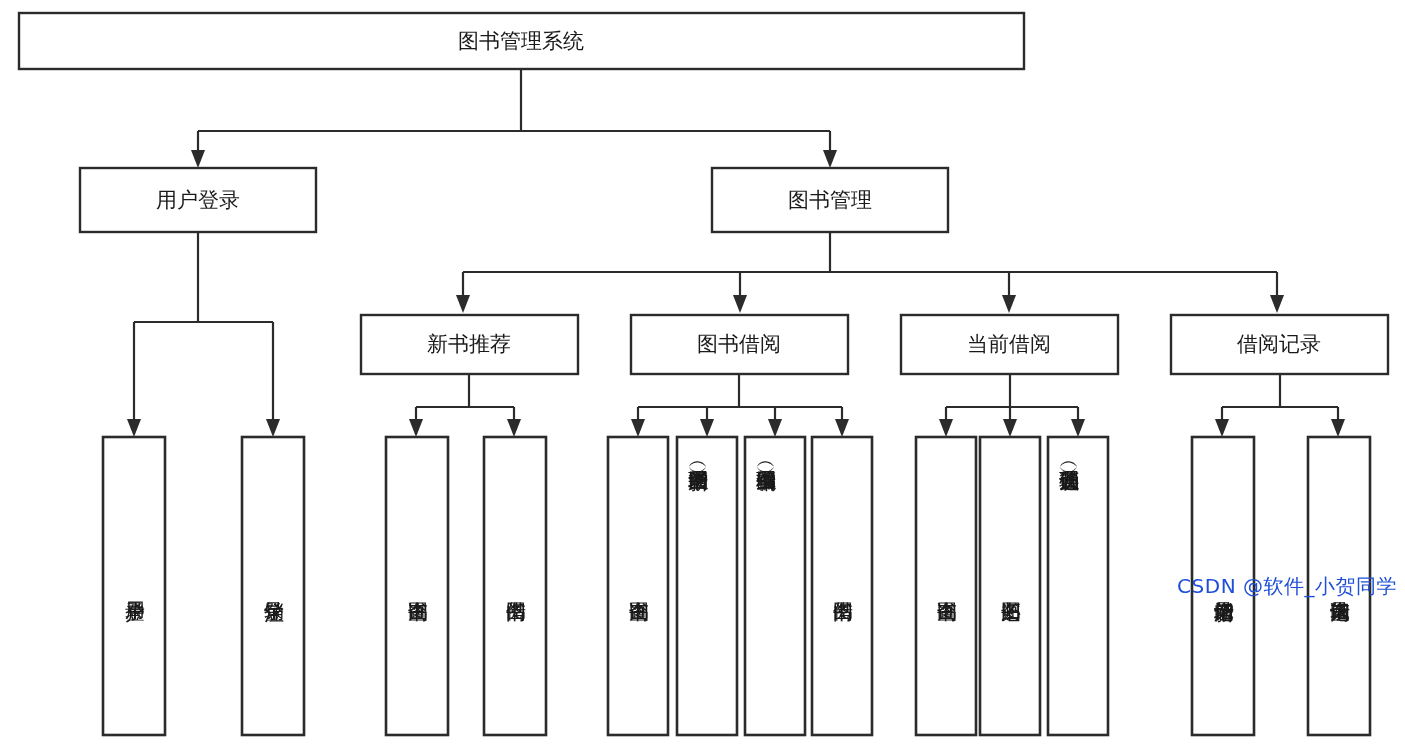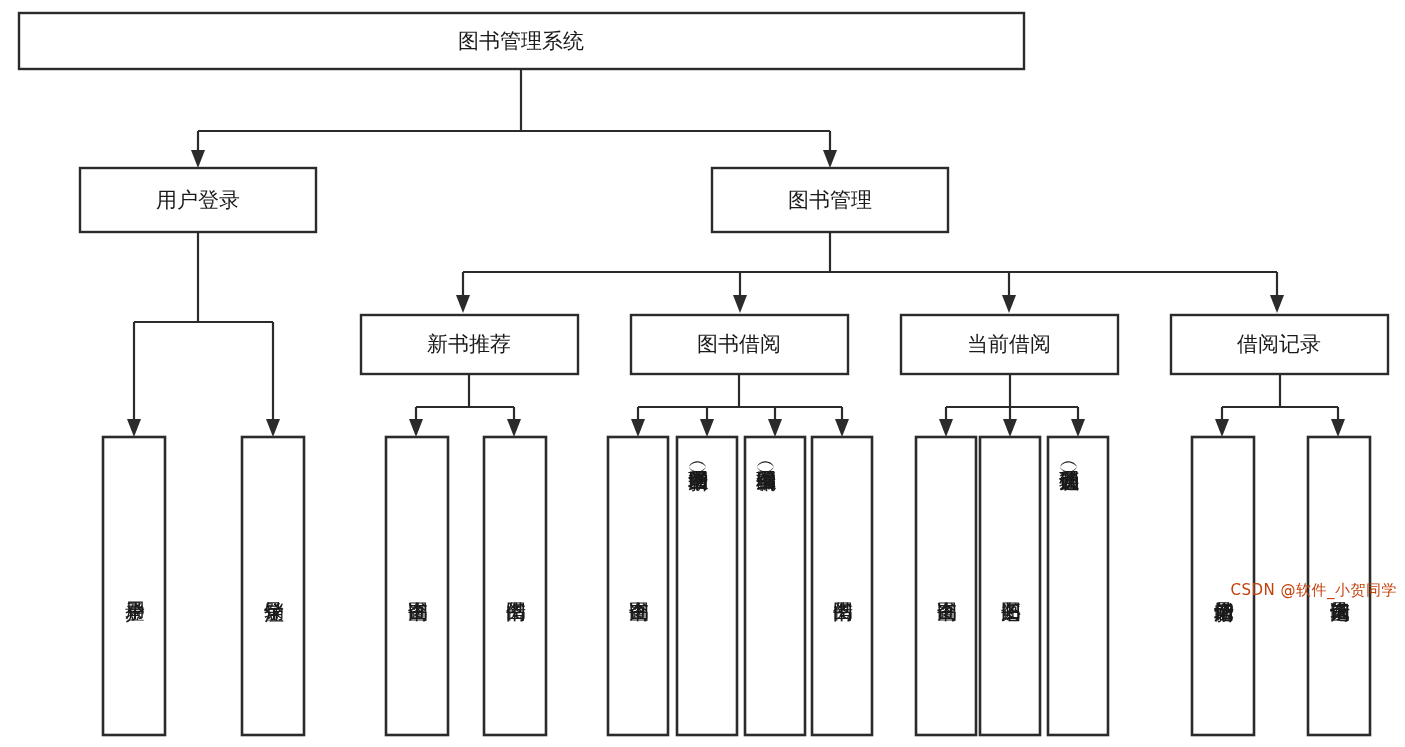--- a/index.html
+++ b/index.html
@@ -52,22 +52,22 @@
     dominant-baseline: middle;
   }
   .node-label.vertical-label {
     font-size: 20px;
   }
   .watermark {
     position: absolute;
     right: 8px;
     bottom: 6px;
     font-family: "DejaVu Sans", "Liberation Sans", sans-serif;
-    font-size: 15px;
-    color: #c2410c;
+    font-size: 20px;
+    color: #1d4ed8;
     white-space: nowrap;
     letter-spacing: 0.5px;
     pointer-events: none;
     text-align: right;
   }
 </style>
 </head>
 <body>
 
 <div id="chart-root">

